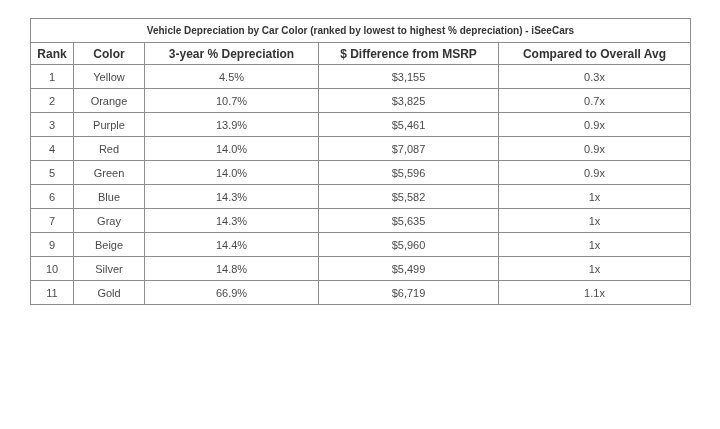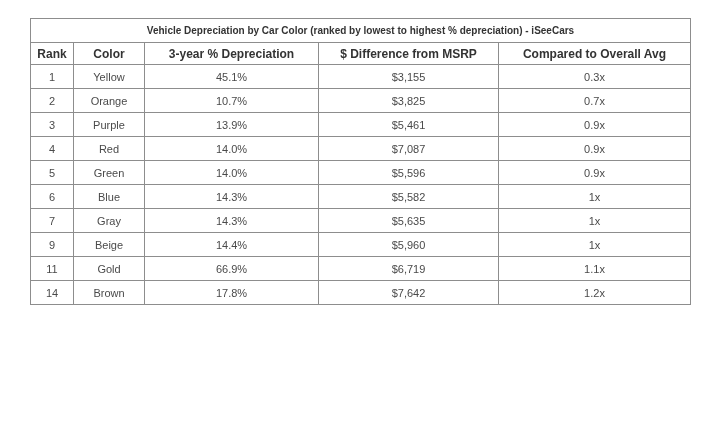--- a/index.html
+++ b/index.html
@@ -79,21 +79,21 @@
         <th>Color</th>
         <th>3-year % Depreciation</th>
         <th>$ Difference from MSRP</th>
         <th>Compared to Overall Avg</th>
       </tr>
     </thead>
     <tbody>
       <tr class="data-row">
         <td>1</td>
         <td>Yellow</td>
-        <td>45.1%</td>
+        <td>4.5%</td>
         <td>$3,155</td>
         <td>0.3x</td>
       </tr>
       <tr class="data-row">
         <td>2</td>
         <td>Orange</td>
         <td>10.7%</td>
         <td>$3,825</td>
         <td>0.7x</td>
       </tr>
@@ -133,28 +133,28 @@
         <td>1x</td>
       </tr>
       <tr class="data-row">
         <td>9</td>
         <td>Beige</td>
         <td>14.4%</td>
         <td>$5,960</td>
         <td>1x</td>
       </tr>
       <tr class="data-row">
+        <td>10</td>
+        <td>Silver</td>
+        <td>14.8%</td>
+        <td>$5,499</td>
+        <td>1x</td>
+      </tr>
+      <tr class="data-row">
         <td>11</td>
         <td>Gold</td>
         <td>66.9%</td>
         <td>$6,719</td>
         <td>1.1x</td>
       </tr>
-      <tr class="data-row">
-        <td>14</td>
-        <td>Brown</td>
-        <td>17.8%</td>
-        <td>$7,642</td>
-        <td>1.2x</td>
-      </tr>
     </tbody>
   </table>
 </div>
 
 </body></html>

